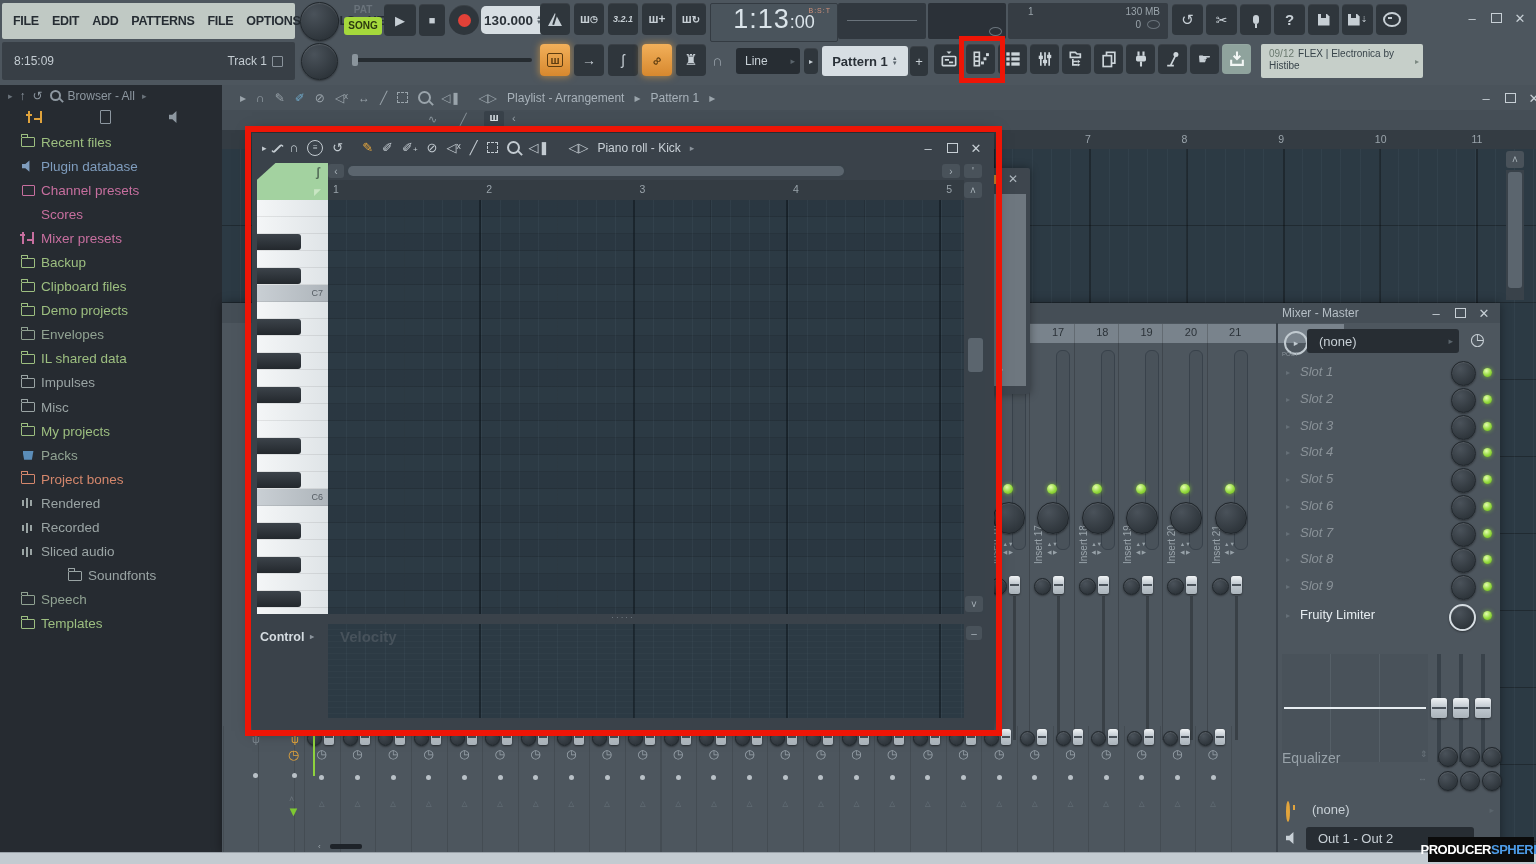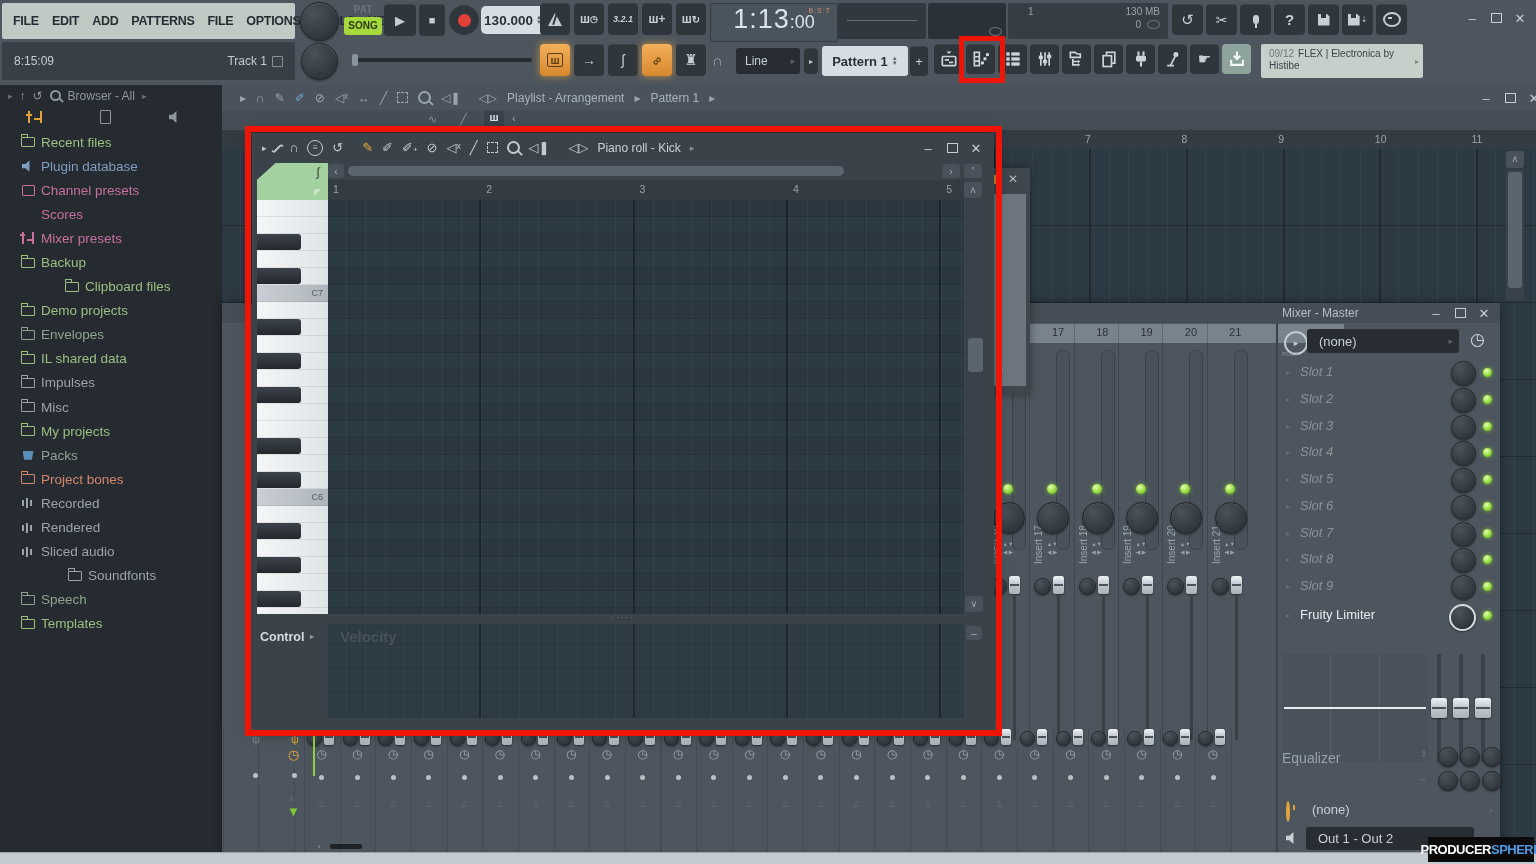--- a/index.html
+++ b/index.html
@@ -1111,21 +1111,21 @@
             <div class="ic-sliders"></div>
           </div>
           <div class="br-label">Mixer presets</div>
         </div>
         <div class="br-item" style="color: rgb(157, 191, 128);">
           <div class="br-ic">
             <div class="ic-folder"></div>
           </div>
           <div class="br-label">Backup</div>
         </div>
-        <div class="br-item" style="color: rgb(157, 191, 128); margin-left: 44px;">
+        <div class="br-item" style="color: rgb(157, 191, 128);">
           <div class="br-ic">
             <div class="ic-folder"></div>
           </div>
           <div class="br-label">Clipboard files</div>
         </div>
         <div class="br-item" style="color: rgb(157, 191, 128);">
           <div class="br-ic">
             <div class="ic-folder"></div>
           </div>
           <div class="br-label">Demo projects</div>
@@ -1169,27 +1169,27 @@
         <div class="br-item" style="color: rgb(212, 135, 108);">
           <div class="br-ic">
             <div class="ic-folder"></div>
           </div>
           <div class="br-label">Project bones</div>
         </div>
         <div class="br-item" style="color: rgb(154, 164, 164);">
           <div class="br-ic">
             <div class="ic-wave"></div>
           </div>
+          <div class="br-label">Rendered</div>
+        </div>
+        <div class="br-item" style="color: rgb(154, 164, 164);">
+          <div class="br-ic">
+            <div class="ic-wave"></div>
+          </div>
           <div class="br-label">Recorded</div>
-        </div>
-        <div class="br-item" style="color: rgb(154, 164, 164);">
-          <div class="br-ic">
-            <div class="ic-wave"></div>
-          </div>
-          <div class="br-label">Rendered</div>
         </div>
         <div class="br-item" style="color: rgb(154, 164, 164);">
           <div class="br-ic">
             <div class="ic-wave"></div>
           </div>
           <div class="br-label">Sliced audio</div>
         </div>
         <div class="br-item" style="color: rgb(154, 164, 164); margin-left: 47px;">
           <div class="br-ic">
             <div class="ic-folder"></div>

